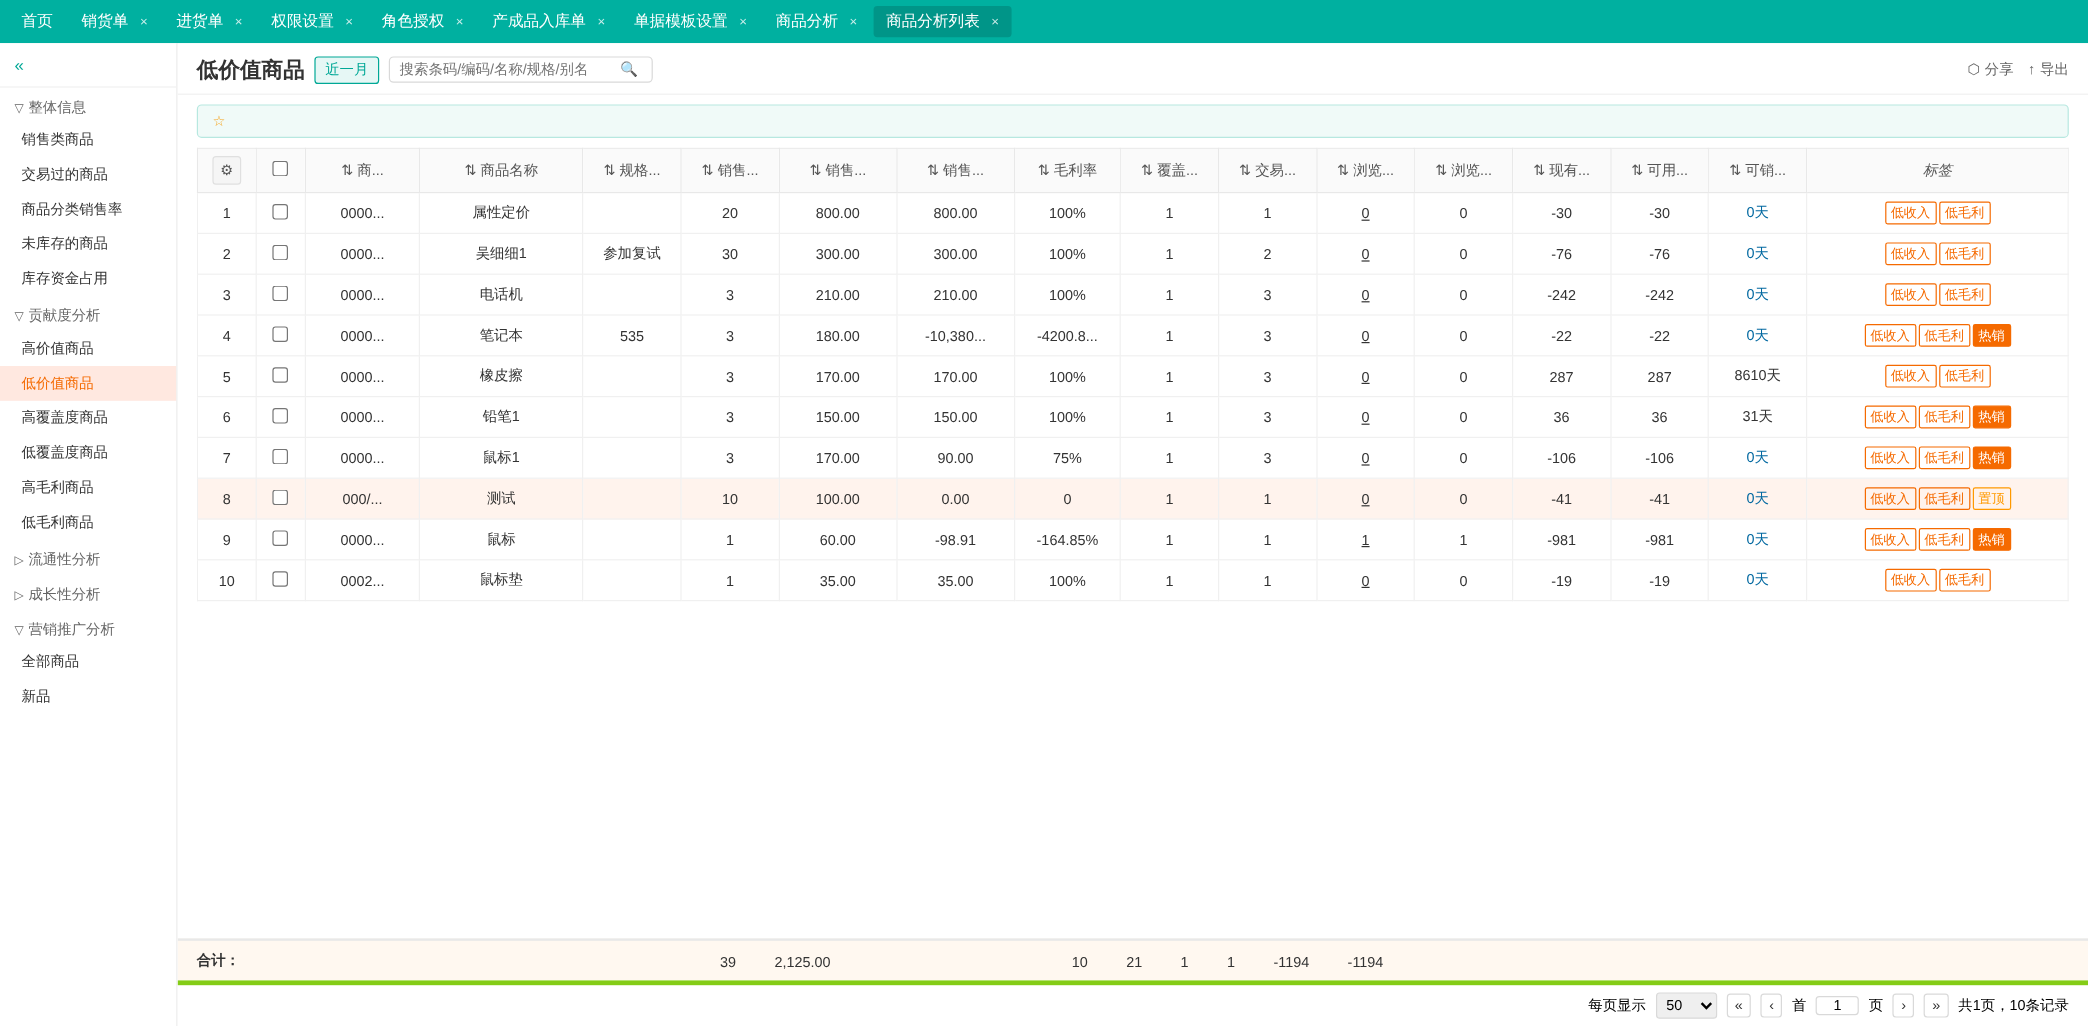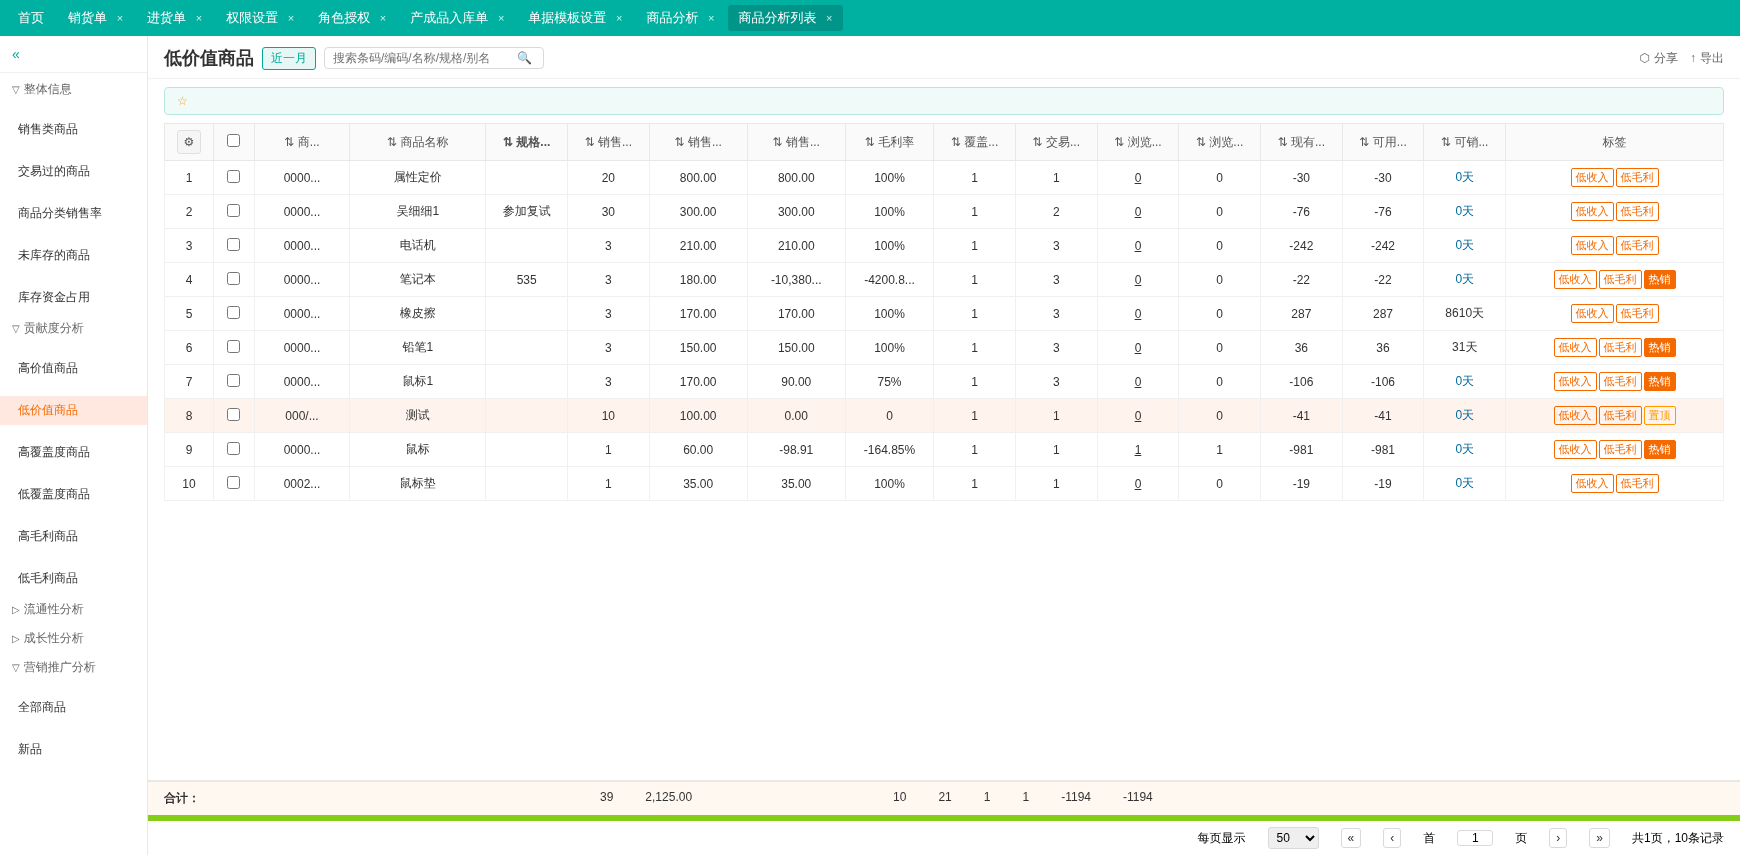--- a/index.html
+++ b/index.html
@@ -46,21 +46,20 @@
       display: flex;
       align-items: center;
       cursor: pointer;
     }
     .sidebar-group-header .arrow { margin-right: 4px; font-size: 10px; }
     .sidebar-item {
       padding: 6px 12px 6px 18px;
       color: #333;
       cursor: pointer;
       font-size: 12px;
-      margin-top: 13px;
     }
     .sidebar-item.active { background: #ffe8e0; color: #f56a00; }
 
     
     .content-area {
       flex: 1;
       display: flex;
       flex-direction: column;
       overflow: hidden;
       background: #fff;
@@ -189,35 +188,35 @@
       justify-content: center;
       cursor: pointer;
     }
 
     
     .table-footer {
       background: #fff8f0;
       border-top: 2px solid #e8e8e8;
       padding: 8px 16px;
       display: flex;
-      align-items: flex-start;
+      align-items: flex-end;
       gap: 16px;
     }
     .footer-label { color: #333; font-weight: bold; }
     .footer-val { padding: 0 8px; color: #333; }
 
     
     .pagination-bar {
       background: #fff;
-      border-top: 6px solid #84cc16;
+      border-top: 4px solid #84cc16;
       padding: 6px 16px;
       display: flex;
       align-items: center;
       justify-content: flex-end;
-      gap: 22px;
+      gap: 8px;
     }
     .page-btn {
       border: 1px solid #d9d9d9;
       background: #fff;
       padding: 2px 6px;
       border-radius: 3px;
       cursor: pointer;
       color: #333;
     }
     .page-select {
@@ -323,33 +322,33 @@
           <thead>
             <tr>
               <th style="width:36px;">
                 <div class="gear-btn">⚙</div>
               </th>
               <th style="width:30px;">
                 <input type="checkbox" style="">
               </th>
               <th style="width:70px;"><span>⇅</span> 商...</th>
               <th style="width:100px;"><span>⇅</span> 商品名称</th>
-              <th style="width:60px;font-weight:bold;"><span>⇅</span> 规格...</th>
+              <th style="width:60px;"><span>⇅</span> 规格...</th>
               <th style="width:60px;"><span>⇅</span> 销售...</th>
               <th style="width:72px;"><span>⇅</span> 销售...</th>
               <th style="width:72px;"><span>⇅</span> 销售...</th>
               <th style="width:65px;"><span>⇅</span> 毛利率</th>
               <th style="width:60px;"><span>⇅</span> 覆盖...</th>
               <th style="width:60px;"><span>⇅</span> 交易...</th>
               <th style="width:60px;"><span>⇅</span> 浏览...</th>
               <th style="width:60px;"><span>⇅</span> 浏览...</th>
               <th style="width:60px;"><span>⇅</span> 现有...</th>
               <th style="width:60px;"><span>⇅</span> 可用...</th>
               <th style="width:60px;"><span>⇅</span> 可销...</th>
-              <th style="width:160px;">标签</th>
+              <th style="width:160px;font-style:italic;">标签</th>
             </tr>
           </thead>
           <tbody id="table-body">
           <tr>
       <td>1</td>
       <td><input type="checkbox" style=""></td>
       <td>0000...</td>
       <td>属性定价</td>
       <td></td>
       <td>20</td>

